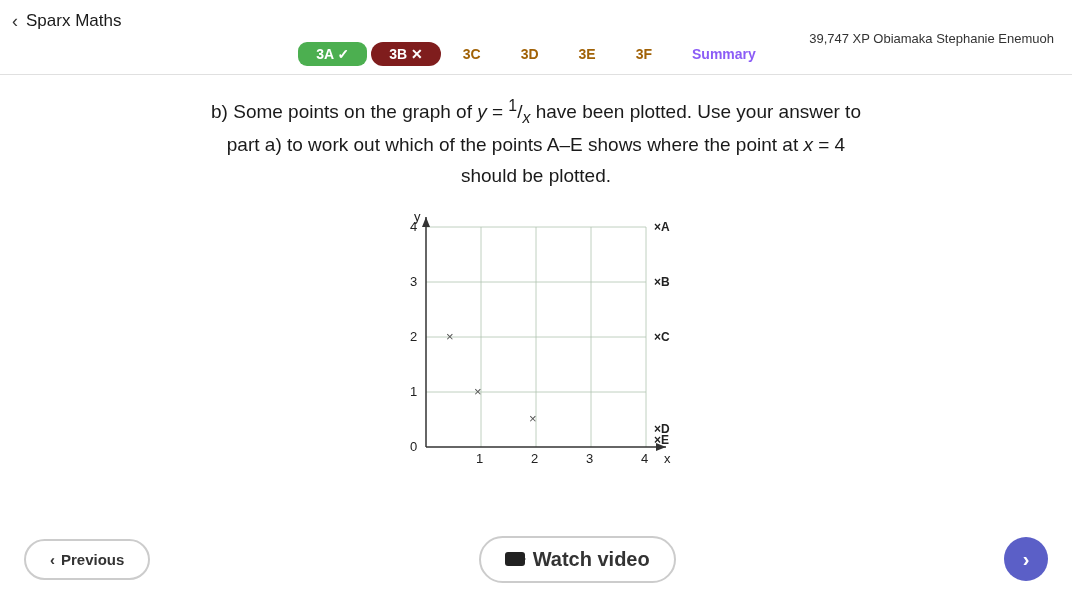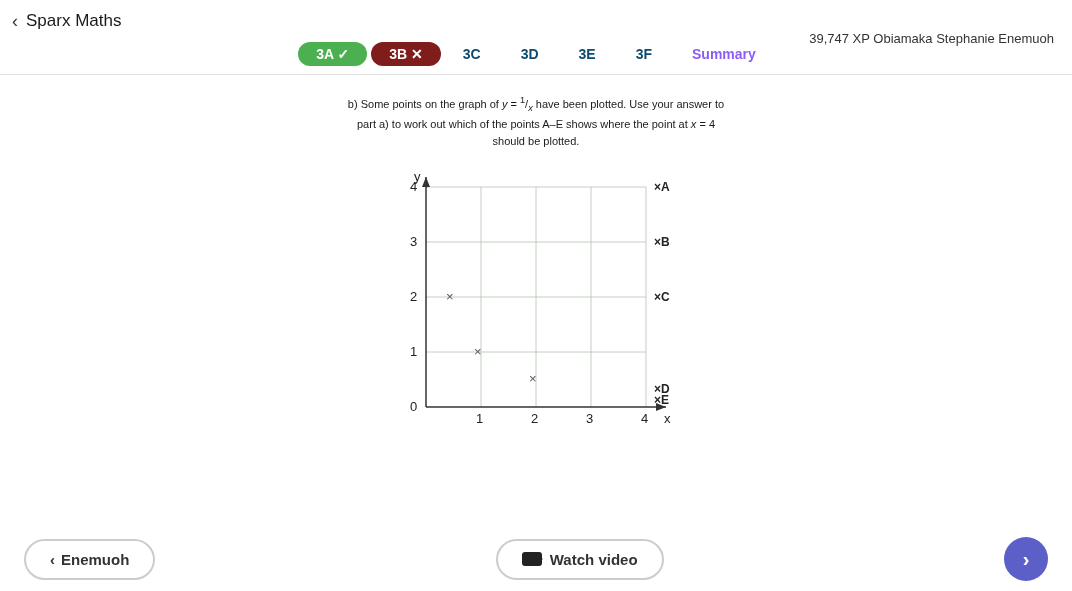--- a/index.html
+++ b/index.html
@@ -57,42 +57,43 @@
       font-size: 14px;
       font-weight: 600;
       cursor: pointer;
       border: none;
       background: transparent;
       color: #555;
     }
     .tab.active-green {
       background: #4caf50;
       color: #fff;
+      border-radius: 9px;
     }
     .tab.active-red {
       background: #7f1d1d;
       color: #fff;
     }
     .tab.inactive {
       background: transparent;
-      color: #0c4a6e;
+      color: #a16207;
     }
     .tab.summary {
       background: transparent;
       color: #8b5cf6;
       font-weight: 600;
     }
 
     
     .main-content {
       padding: 18px 60px 0 60px;
       text-align: center;
     }
     .question-text {
-      font-size: 11px;
+      font-size: 19px;
       line-height: 1.6;
       color: #1a1a1a;
       max-width: 780px;
       margin: 0 auto 16px auto;
     }
 
     
     .graph-container {
       display: flex;
       justify-content: center;
@@ -126,21 +127,21 @@
       cursor: pointer;
       display: flex;
       align-items: center;
       gap: 6px;
     }
     .watch-btn {
       background: #fff;
       border: 2px solid #ccc;
       border-radius: 28px;
       padding: 10px 24px;
-      font-size: 15px;
+      font-size: 20px;
       font-weight: 600;
       color: #333;
       cursor: pointer;
       display: flex;
       align-items: center;
       gap: 8px;
     }
     .watch-btn .video-icon {
       width: 20px;
       height: 14px;
@@ -260,21 +261,21 @@
       <text class="point-label" x="278" y="226">×D</text>
 
       <text class="point-label" x="278" y="237">×E</text>
     </svg>
   </div>
 </div>
 
 <div class="bottom-bar">
   <button class="prev-btn">
     <span>‹</span>
-    <span>Enemuoh</span>
+    <span>Previous</span>
   </button>
   <button class="watch-btn">
     <span class="video-icon"></span>
     <span>Watch video</span>
   </button>
   <div class="next-circle">
     <span>›</span>
   </div>
 </div>
 

